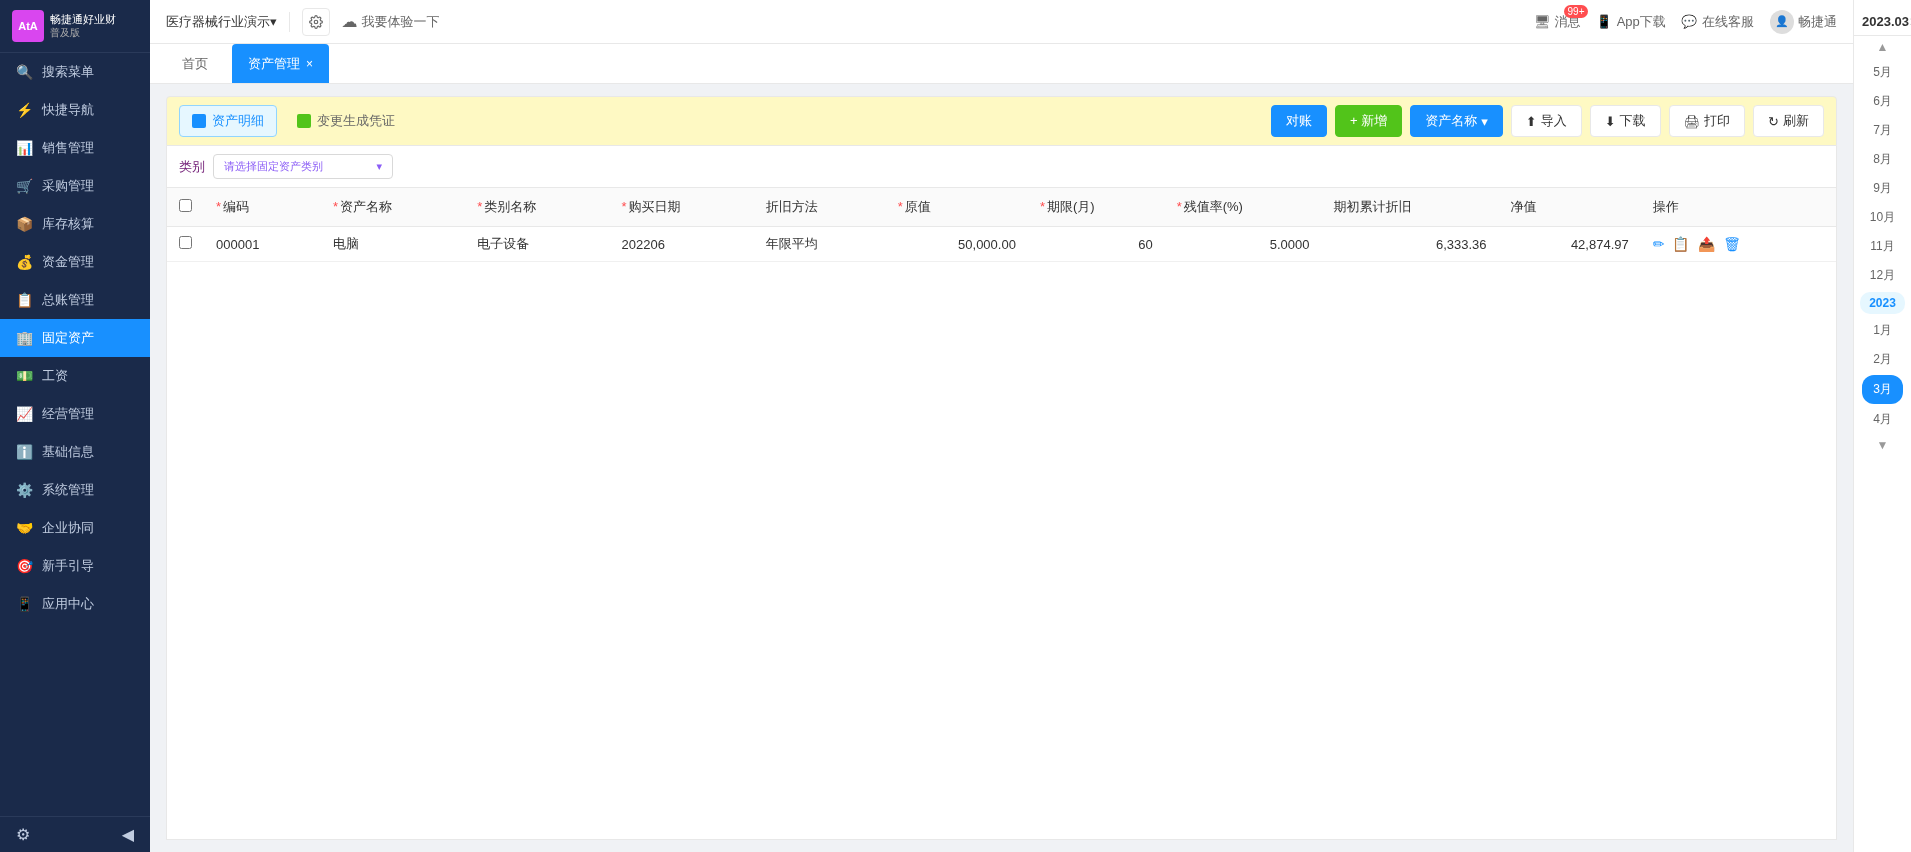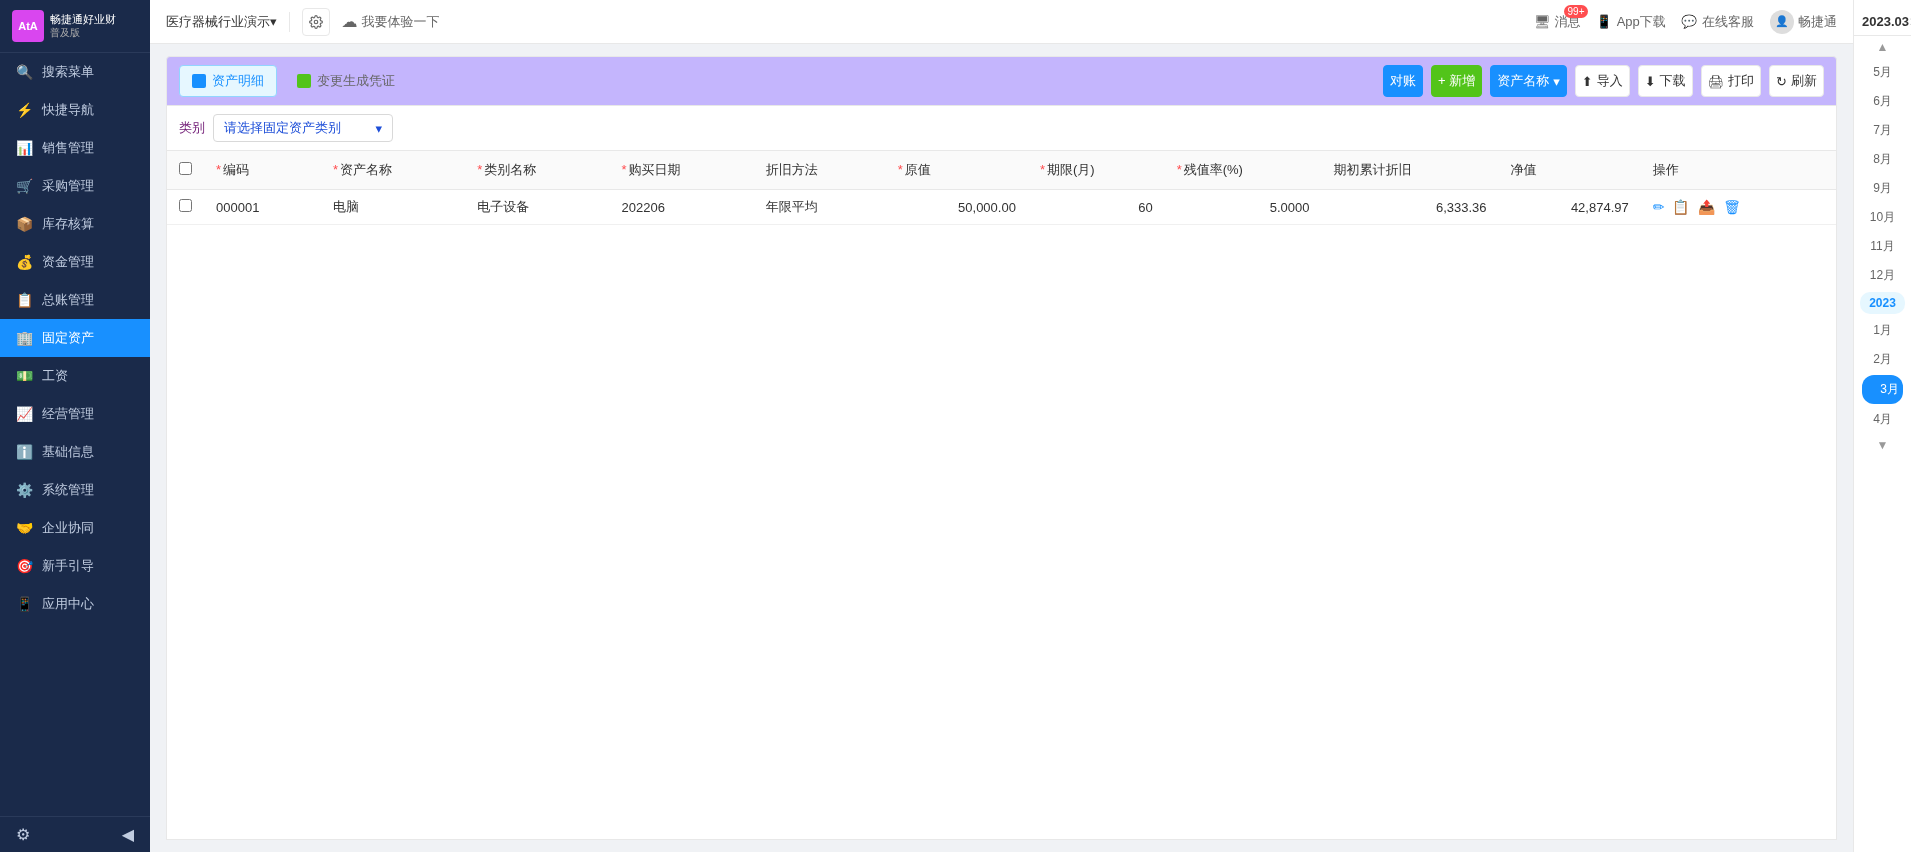--- a/index.html
+++ b/index.html
@@ -218,21 +218,21 @@
       flex: 1;
       padding: 12px 16px;
       overflow: hidden;
       display: flex;
       flex-direction: column;
       position: relative;
     }
 
     
     .toolbar {
-      background: #c4b5fd;
+      background: #fef9c3;
       border: 1px solid #e8e8e8;
       border-radius: 4px 4px 0 0;
       display: flex;
       align-items: center;
       padding: 8px 12px;
       gap: 8px;
       flex-shrink: 0;
     }
     .toolbar-tab {
       display: flex;
@@ -267,21 +267,21 @@
       align-items: center;
       justify-content: center;
     }
     .toolbar-right {
       margin-left: auto;
       display: flex;
       align-items: center;
       gap: 8px;
     }
     .btn {
-      padding: 6px 6px;
+      padding: 6px 14px;
       border-radius: 4px;
       font-size: 13px;
       cursor: pointer;
       border: 1px solid #e8e8e8;
       background: white;
       color: #333;
       display: flex;
       align-items: center;
       gap: 4px;
     }
@@ -318,22 +318,22 @@
     }
     .filter-select {
       display: flex;
       align-items: center;
       gap: 4px;
       padding: 4px 10px;
       border: 1px solid #d9d9d9;
       border-radius: 4px;
       background: white;
       cursor: pointer;
-      font-size: 13px;
-      color: #1d4ed8;
+      font-size: 11px;
+      color: #8b5cf6;
       min-width: 180px;
     }
 
     
     .table-container {
       background: white;
       border: 1px solid #e8e8e8;
       border-top: none;
       flex: 1;
       overflow: auto;
@@ -431,21 +431,20 @@
       font-size: 12px;
       color: #666;
       cursor: pointer;
     }
     .month-item.active {
       background: #1890ff;
       color: white;
       border-radius: 12px;
       margin: 1px 8px;
       width: calc(100% - 16px);
-      text-align: right;
     }
     .chevron-btn {
       color: #999;
       cursor: pointer;
       font-size: 12px;
       padding: 4px 8px;
     }
 
     .checkbox-cell { width: 30px; text-align: center; }
     input[type="checkbox"] { cursor: pointer; }
@@ -573,20 +572,29 @@
       </div>
       <div class="topbar-right-item">
         <div class="avatar">👤</div>
         <span>畅捷通</span>
       </div>
     </div>
   </div>
 
   <div class="content-area">
 
+    <div class="tabs-bar">
+      <div class="tab">
+        <span>首页</span>
+      </div>
+      <div class="tab active">
+        <span>资产管理</span>
+        <span class="tab-close">×</span>
+      </div>
+    </div>
 
     <div class="page-content">
 
       <div class="toolbar">
         <div class="toolbar-tab active">
           <span class="toolbar-tab-icon"></span>
           <span>资产明细</span>
         </div>
         <div class="toolbar-tab">
           <span class="toolbar-tab-icon2"></span>

